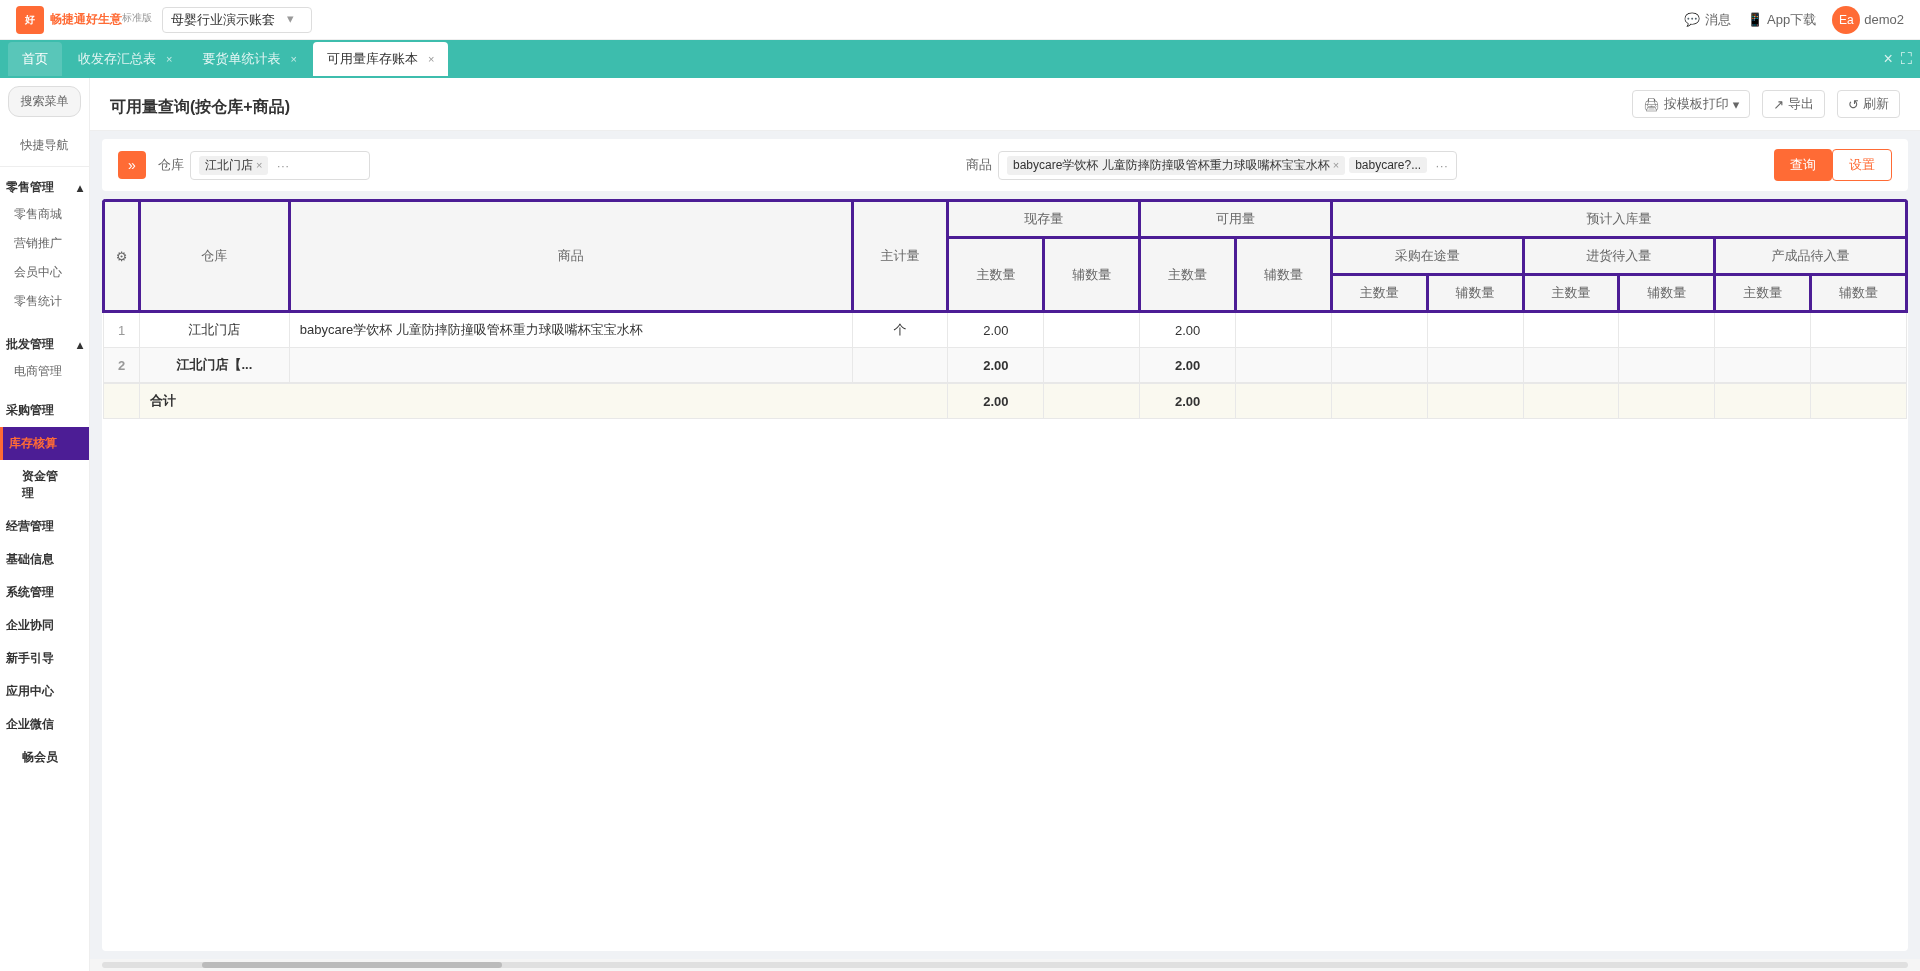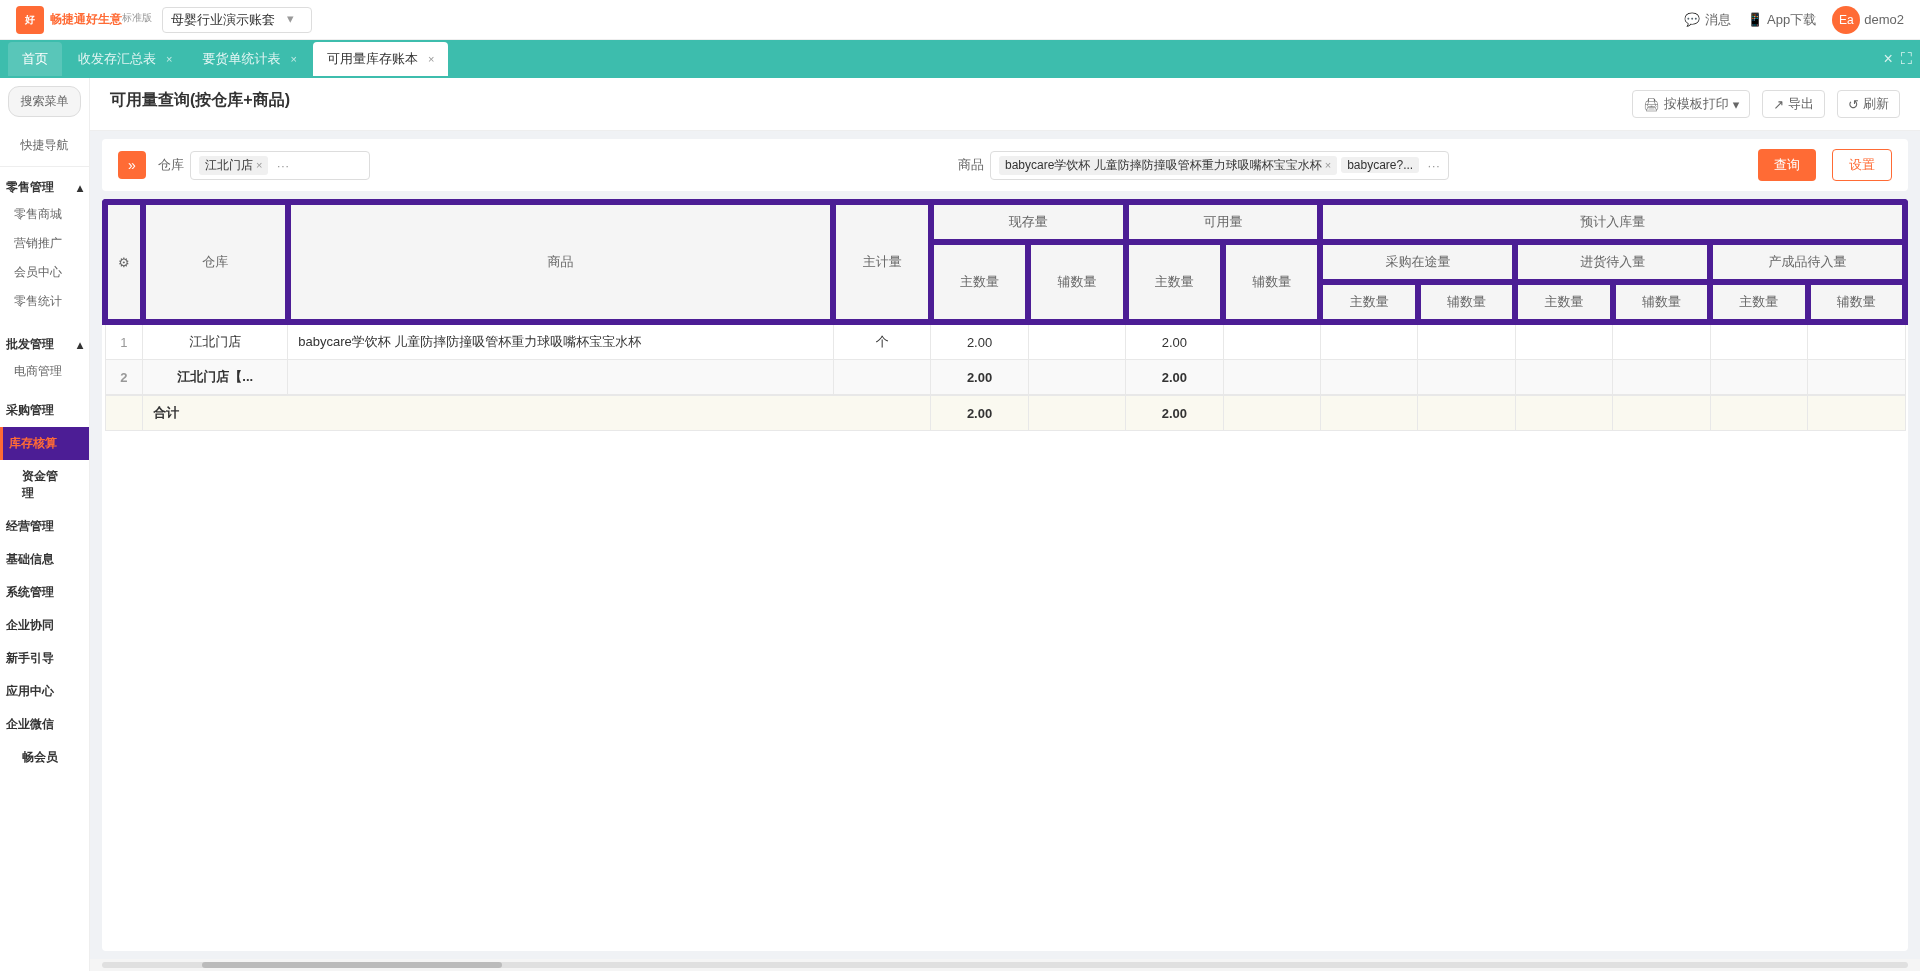--- a/index.html
+++ b/index.html
@@ -33,42 +33,42 @@
     .sidebar-search-btn { width: 100%; padding: 6px; background: #f5f5f5; border: 1px solid #ddd; border-radius: 11px; text-align: center; cursor: pointer; font-size: 12px; color: #666; }
     .sidebar-item { padding: 8px 6px; text-align: center; cursor: pointer; font-size: 12px; color: #666; display: flex; flex-direction: column; align-items: center; gap: 2px; }
     .sidebar-section { padding: 8px 6px; }
     .sidebar-section-header { display: flex; align-items: center; justify-content: space-between; cursor: pointer; font-size: 12px; color: #333; font-weight: bold; padding: 4px 0; }
     .sidebar-sub-item { padding: 6px 8px; font-size: 12px; color: #666; cursor: pointer; border-radius: 4px; }
 
     
     .content-area { flex: 1; display: flex; flex-direction: column; overflow: hidden; background: #f0f2f5; }
 
     
-    .page-header { background: #fff; padding: 12px 20px; display: flex; align-items: flex-start; justify-content: space-between; border-bottom: 1px solid #eee; flex-shrink: 0; }
+    .page-header { background: #fff; padding: 12px 20px; display: flex; align-items: flex-end; justify-content: space-between; border-bottom: 1px solid #eee; flex-shrink: 0; }
     .page-title { font-size: 16px; font-weight: bold; color: #333; }
     .page-header-actions { display: flex; align-items: center; gap: 12px; }
     .header-action-btn { display: flex; align-items: center; gap: 4px; color: #666; cursor: pointer; font-size: 13px; border: 1px solid #ddd; padding: 4px 10px; border-radius: 4px; background: #fff; }
 
     
     .filter-bar { background: #fff; padding: 10px 16px; display: flex; align-items: center; gap: 12px; margin: 8px 12px 0; border-radius: 4px; flex-shrink: 0; }
     .expand-btn { width: 28px; height: 28px; background: #ff6b35; border-radius: 4px; display: flex; align-items: center; justify-content: center; color: white; cursor: pointer; font-size: 14px; flex-shrink: 0; }
     .filter-group { display: flex; align-items: center; gap: 6px; flex: 1; }
     .filter-label { color: #666; white-space: nowrap; font-size: 13px; }
     .filter-input-area { display: flex; align-items: center; gap: 4px; border: 1px solid #ddd; border-radius: 4px; padding: 4px 8px; min-width: 180px; background: #fff; }
     .filter-tag { background: #f0f0f0; border-radius: 3px; padding: 1px 6px; font-size: 12px; display: flex; align-items: center; gap: 3px; }
     .filter-tag-close { color: #999; cursor: pointer; font-size: 11px; }
     .filter-dots { color: #999; cursor: pointer; margin-left: 4px; }
-    .filter-actions { display: flex; gap: 16px; margin-left: auto; }
+    .filter-actions { display: flex; gap: 0; margin-left: auto; }
     .btn-primary { background: #ff6b35; color: white; border: none; padding: 6px 16px; border-radius: 4px; cursor: pointer; font-size: 13px; }
     .btn-secondary { background: #fff; color: #ff6b35; border: 1px solid #ff6b35; padding: 6px 16px; border-radius: 4px; cursor: pointer; font-size: 13px; }
 
     
     .table-container { margin: 8px 12px; background: #fff; border-radius: 4px; overflow: auto; flex: 1; }
     .data-table { width: 100%; border-collapse: collapse; font-size: 13px; }
-    .data-table th { background: #f5f5f5; padding: 8px 10px; text-align: center; border: 6px solid #4c1d95; color: #666; font-weight: normal; white-space: nowrap; }
+    .data-table th { background: #f5f5f5; padding: 8px 10px; text-align: center; border: 3px solid #4c1d95; color: #666; font-weight: normal; white-space: nowrap; }
     .data-table td { padding: 8px 10px; text-align: center; border: 1px solid #e8e8e8; color: #333; }
     .data-table .row-num { color: #999; }
     .data-table .bold-row td { font-weight: bold; background: #f9f9f9; }
     .col-settings { width: 36px; }
     .th-group { background: #f0f0f0; }
 
     
     .table-footer { background: #faf9f0; border-top: 2px solid #e8e8e8; }
     .table-footer td { font-weight: bold; padding: 8px 10px; }
 

